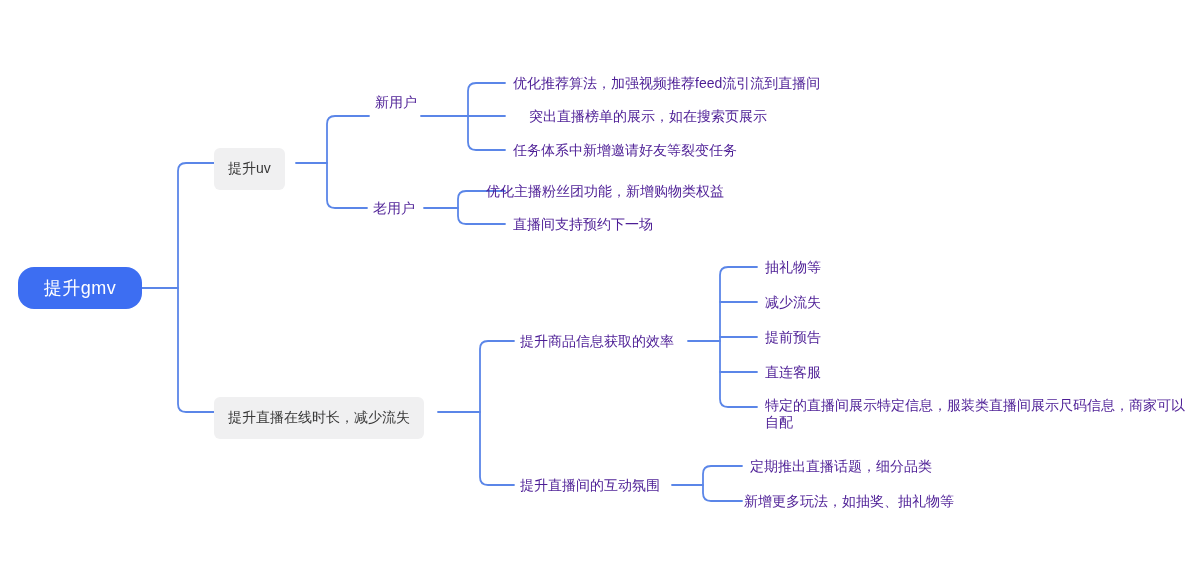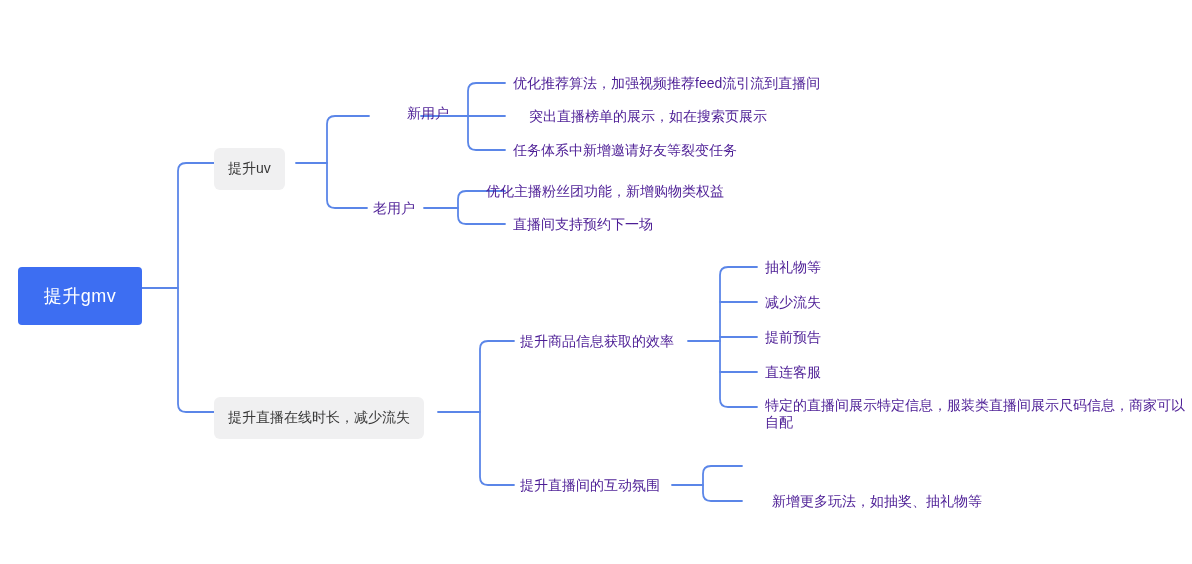--- a/index.html
+++ b/index.html
@@ -2,21 +2,21 @@
 <html><head>
 <meta charset="utf-8">
 <style>
   html,body{margin:0;padding:0;background:#ffffff;}
   body{font-family:"Liberation Sans","DejaVu Sans",sans-serif;}
   .stage{position:relative;width:1192px;height:564px;background:#ffffff;overflow:hidden;}
   .connectors{position:absolute;left:0;top:0;pointer-events:none;}
   .connectors path{fill:none;stroke:#5B86E8;stroke-width:1.8;stroke-linecap:round;}
   .node{position:absolute;box-sizing:border-box;white-space:nowrap;cursor:default;}
   .node-root{
-    width:124px;height:58px;border-radius:4px;background:#3D6EF2;color:#ffffff;
+    width:124px;height:42px;border-radius:16px;background:#3D6EF2;color:#ffffff;
     font-size:18px;font-weight:500;display:flex;align-items:center;justify-content:center;
     letter-spacing:.5px;
   }
   .node-box{
     height:42px;border-radius:6px;background:#F0F0F1;color:#383838;
     font-size:14px;display:flex;align-items:center;justify-content:center;
     padding:16px 14px;
   }
   .node-text{
     height:20px;line-height:20px;font-size:14px;color:#4c1d95;
@@ -54,34 +54,35 @@
 
     <path d="M672,485 H703"></path>
     <path d="M742,466 H711 Q703,466 703,474 V493 Q703,501 711,501 H742"></path>
   </svg>
 
   <div class="node node-root" style="left:18px;top:267px;">提升gmv</div>
 
   <div class="node node-box" style="left:214px;top:148px;">提升uv</div>
   <div class="node node-box" style="left:214px;top:397px;">提升直播在线时长，减少流失</div>
 
-  <div class="node node-text" style="left:375px;top:103px;margin-left:32px;">新用户</div>
+  <div class="node node-text" style="left:375px;top:92px;">新用户</div>
   <div class="node node-text" style="left:373px;top:198px;">老用户</div>
 
   <div class="node node-text" style="left:513px;top:73px;">优化推荐算法，加强视频推荐feed流引流到直播间</div>
   <div class="node node-text" style="left:513px;top:106px;margin-left:16px;">突出直播榜单的展示，如在搜索页展示</div>
   <div class="node node-text" style="left:513px;top:140px;">任务体系中新增邀请好友等裂变任务</div>
 
   <div class="node node-text" style="left:486px;top:181px;">优化主播粉丝团功能，新增购物类权益</div>
   <div class="node node-text" style="left:513px;top:214px;">直播间支持预约下一场</div>
 
   <div class="node node-text" style="left:520px;top:331px;">提升商品信息获取的效率</div>
   <div class="node node-text" style="left:520px;top:475px;">提升直播间的互动氛围</div>
 
   <div class="node node-text" style="left:765px;top:257px;">抽礼物等</div>
   <div class="node node-text" style="left:765px;top:292px;">减少流失</div>
   <div class="node node-text" style="left:765px;top:327px;">提前预告</div>
   <div class="node node-text" style="left:765px;top:362px;">直连客服</div>
   <div class="node node-text wrap" style="left:765px;top:397px;width:422px;">特定的直播间展示特定信息，服装类直播间展示尺码信息，商家可以自配</div>
 
-  <div class="node node-text" style="left:772px;top:491px;">新增更多玩法，如抽奖、抽礼物等</div>
+  <div class="node node-text" style="left:750px;top:456px;">定期推出直播话题，细分品类</div>
+  <div class="node node-text" style="left:744px;top:491px;">新增更多玩法，如抽奖、抽礼物等</div>
 
 </div>
 
 </body></html>

